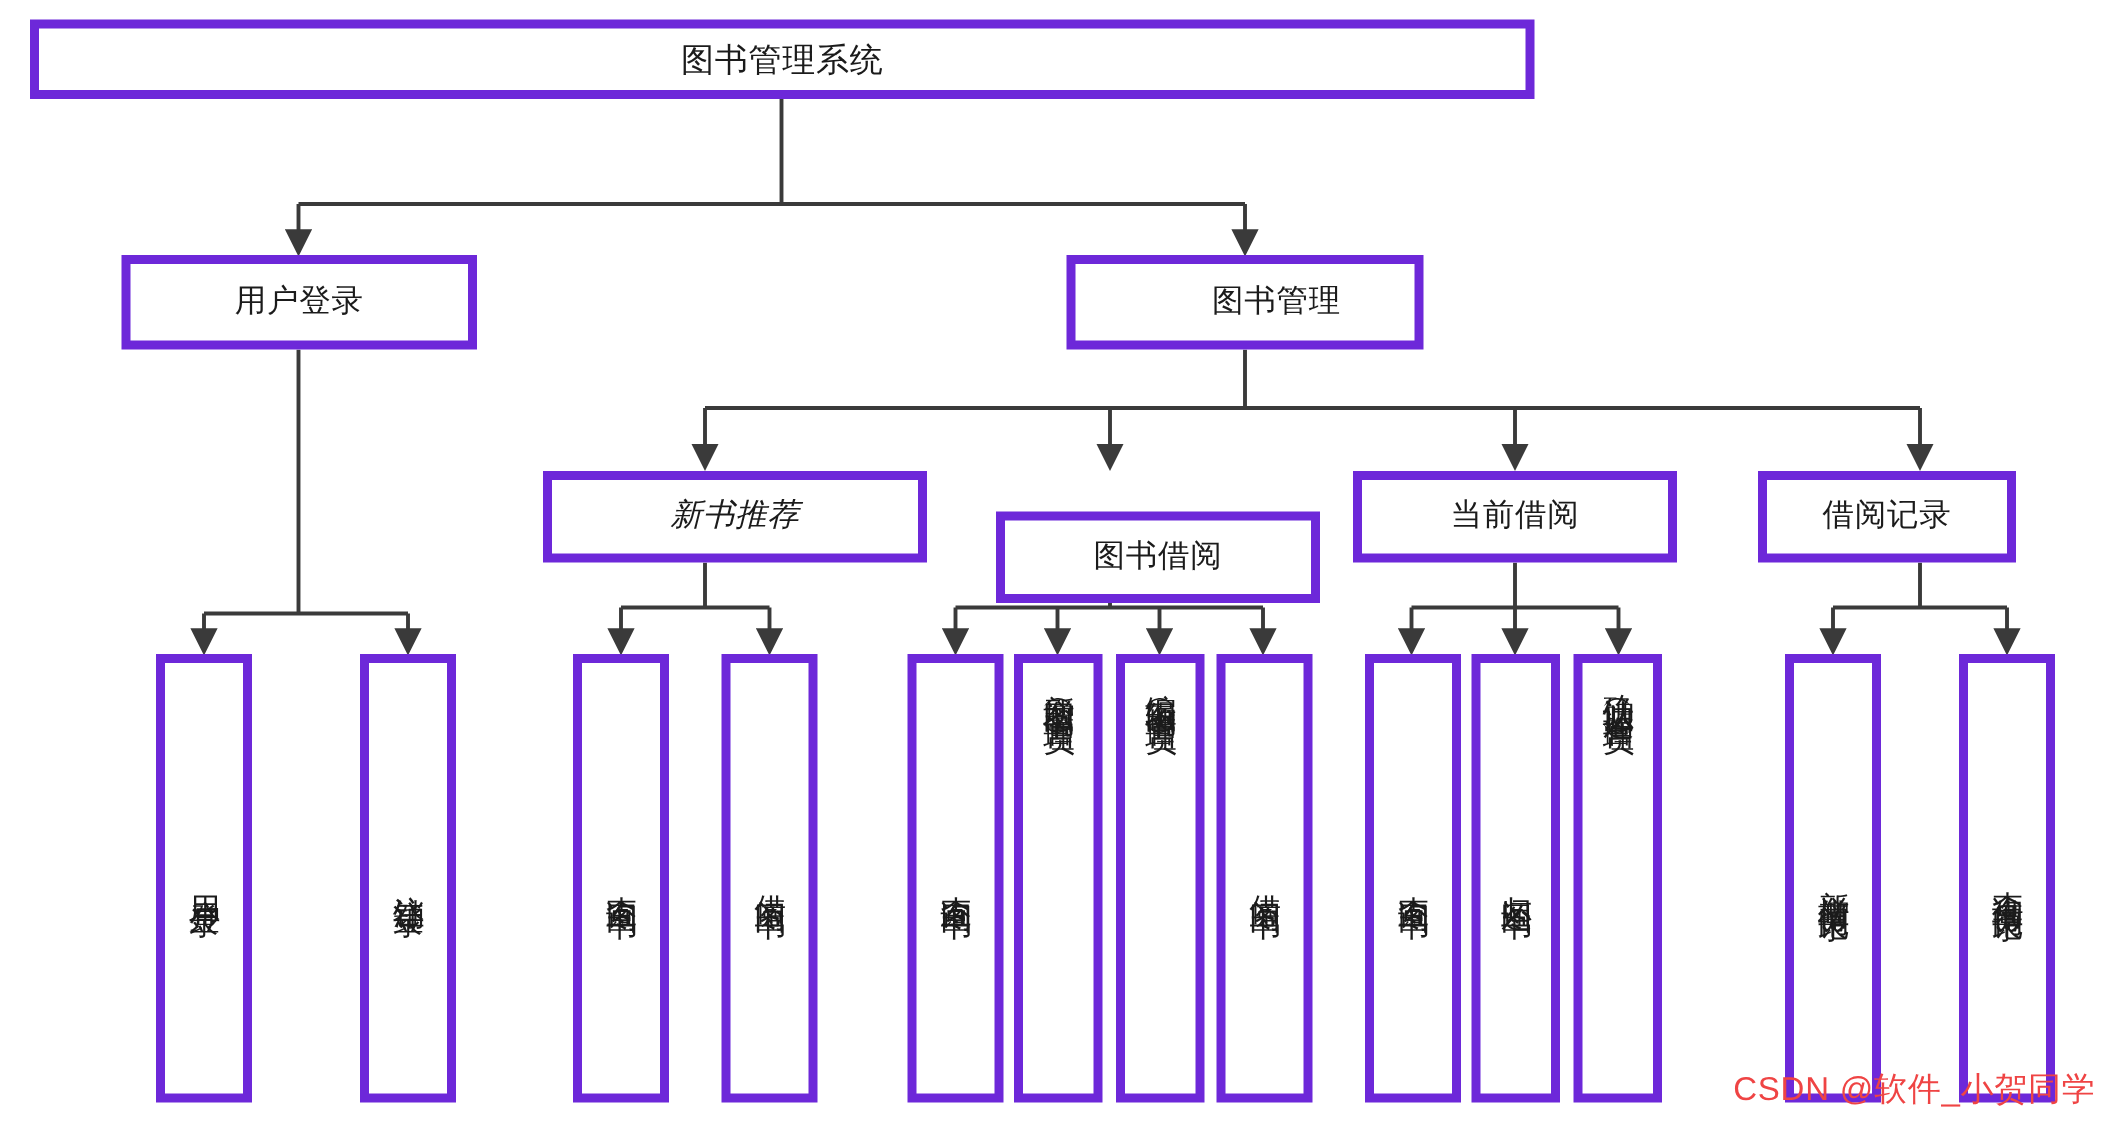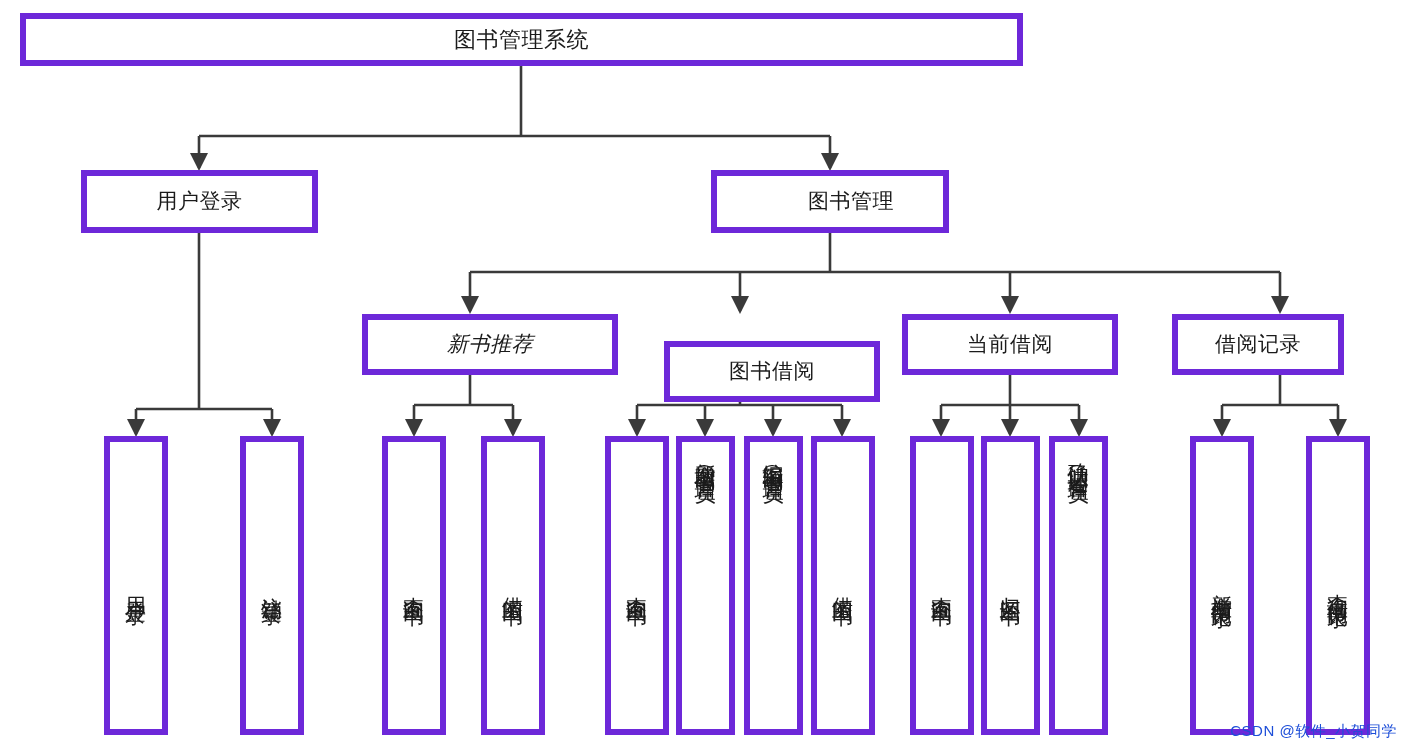--- a/index.html
+++ b/index.html
@@ -69,22 +69,22 @@
     padding-top: 4px;
   }
   .node.leaf.mid-text {
     align-items: center;
     padding-top: 0;
   }
   #watermark {
     position: absolute;
     right: 8px;
     bottom: 6px;
-    font-size: 15px;
-    color: #1d4ed8;
+    font-size: 22px;
+    color: #ef4444;
     letter-spacing: 0.5px;
     z-index: 5;
     white-space: nowrap;
     text-align: right;
   }
 </style>
 </head>
 <body>
 
 <div id="diagram-canvas">

